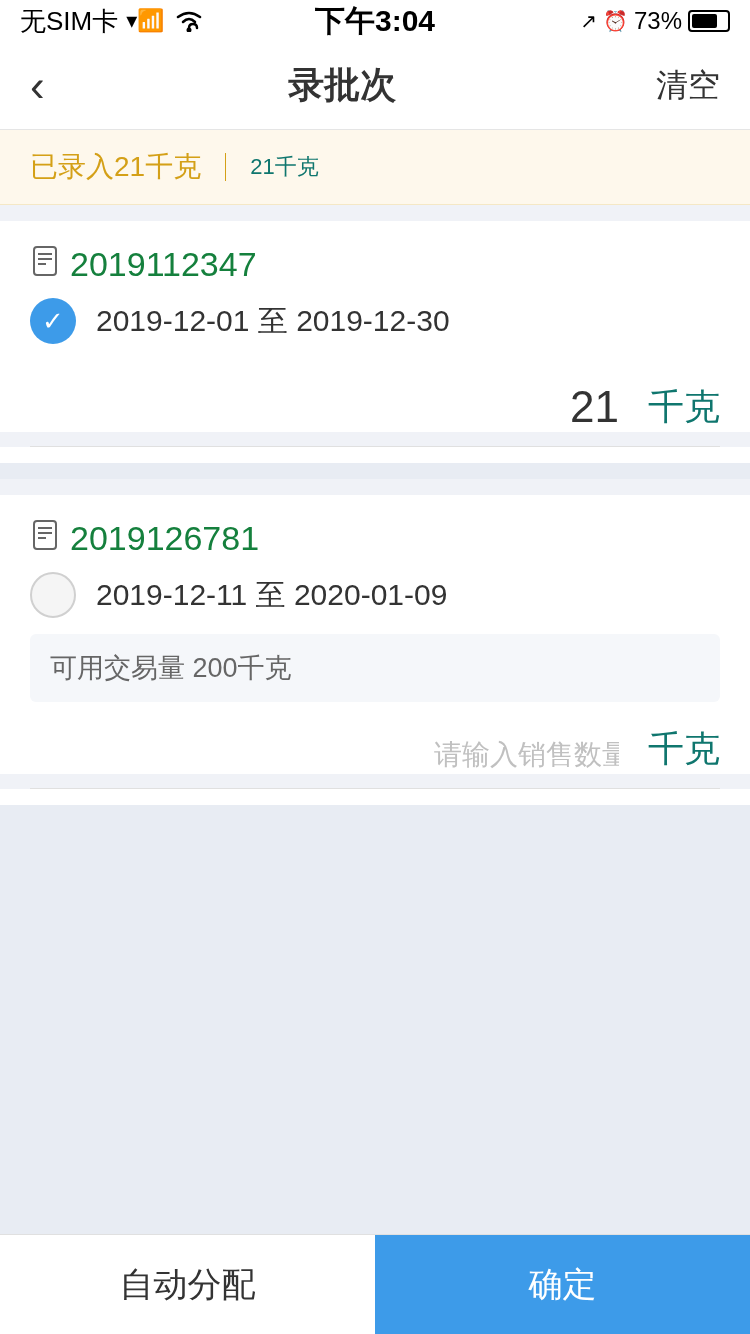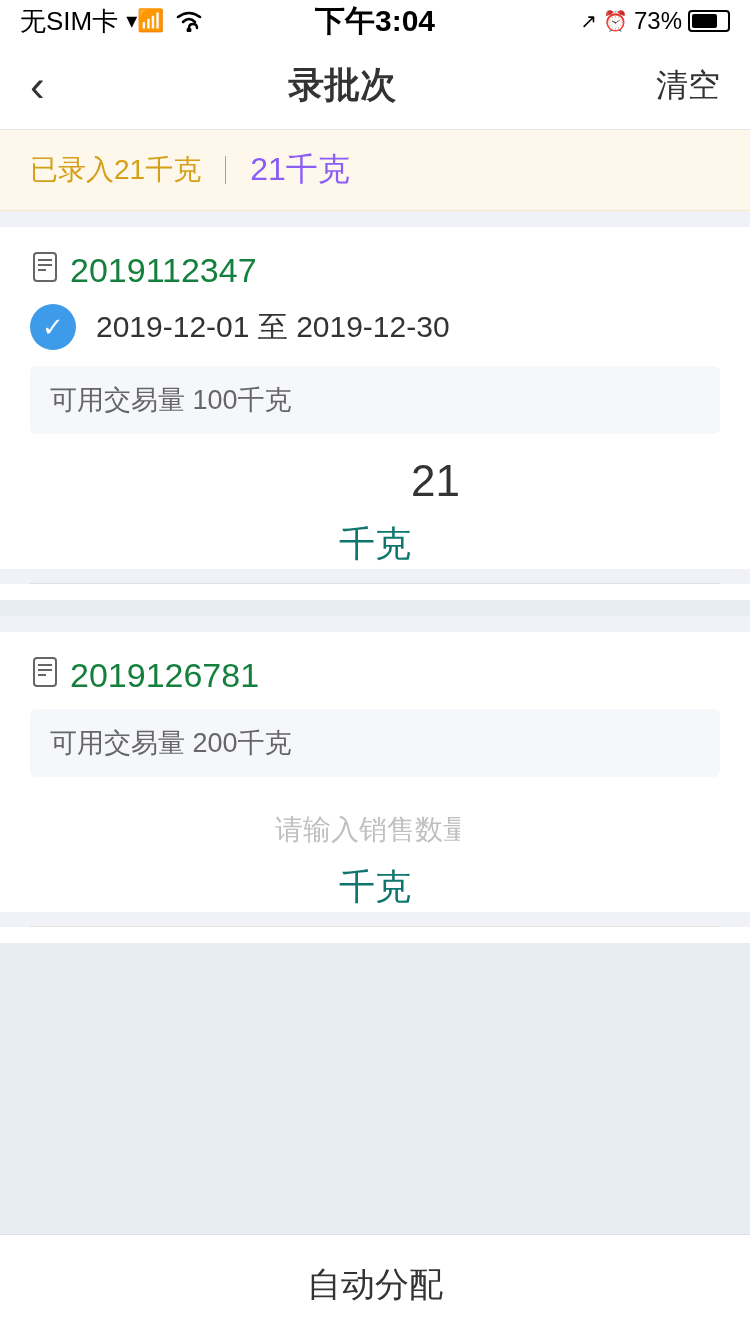--- a/index.html
+++ b/index.html
@@ -104,22 +104,22 @@
       font-size: 28px;
       color: #d4a017;
     }
     .info-banner-divider {
       width: 1px;
       height: 28px;
       background: #d4a017;
       margin: 0 24px;
     }
     .info-banner-text2 {
-      font-size: 32px;
-      color: #8b5cf6;
+      font-size: 22px;
+      color: #0f766e;
     }
 
     
     .card {
       background: #fff;
       margin-top: 16px;
       padding: 24px 30px 0 30px;
     }
 
     .card-header {
@@ -179,21 +179,20 @@
     }
 
     
     .quantity-row {
       display: flex;
       align-items: center;
       justify-content: flex-end;
       padding: 22px 30px 0 30px;
       background: #fff;
       gap: 14px;
-      flex-direction: column;
     }
     .quantity-input {
       font-size: 44px;
       font-weight: 500;
       color: #333;
       border: none;
       outline: none;
       text-align: right;
       width: 200px;
       background: transparent;
@@ -321,21 +320,20 @@
         </svg>
       </span>
       <span class="card-id">2019112347</span>
     </div>
     <div class="card-row-select">
       <div class="radio-circle selected">
         <span class="radio-check">✓</span>
       </div>
       <span class="card-date">2019-12-01 至 2019-12-30</span>
     </div>
-    <div class="card-available">可用交易量 100千克</div>
   </div>
   <div class="quantity-row" style="background:#fff;">
     <input class="quantity-input" type="number" value="21" style="">
     <span class="quantity-unit">千克</span>
   </div>
   <div class="separator-line"></div>
   <div class="card-bottom-padding"></div>
 
   <div style="height:16px; background:#e8ecf3;"></div>
 
@@ -344,29 +342,34 @@
       <span class="card-icon">
         <svg width="32" height="32" viewBox="0 0 32 32">
           <rect x="4" y="2" width="22" height="28" rx="3" fill="none" stroke="#666" stroke-width="2"></rect>
           <line x1="8" y1="9" x2="22" y2="9" stroke="#666" stroke-width="2"></line>
           <line x1="8" y1="14" x2="22" y2="14" stroke="#666" stroke-width="2"></line>
           <line x1="8" y1="19" x2="16" y2="19" stroke="#666" stroke-width="2"></line>
         </svg>
       </span>
       <span class="card-id">2019126781</span>
     </div>
+    <div class="card-row-select">
+      <div class="radio-circle"></div>
+      <span class="card-date">2019-12-11 至 2020-01-09</span>
+    </div>
     <div class="card-available">可用交易量 200千克</div>
   </div>
   <div class="quantity-row" style="background:#fff;">
     <input class="quantity-input" type="number" placeholder="请输入销售数量" style="">
     <span class="quantity-unit">千克</span>
   </div>
   <div class="separator-line"></div>
   <div class="card-bottom-padding"></div>
 
   <div class="grey-area"></div>
 
   <div style="height:100px;"></div>
 </div>
 
 <div class="bottom-bar">
   <button class="btn-auto">自动分配</button>
+  <button class="btn-confirm">确定</button>
 </div>
 
 </body></html>

